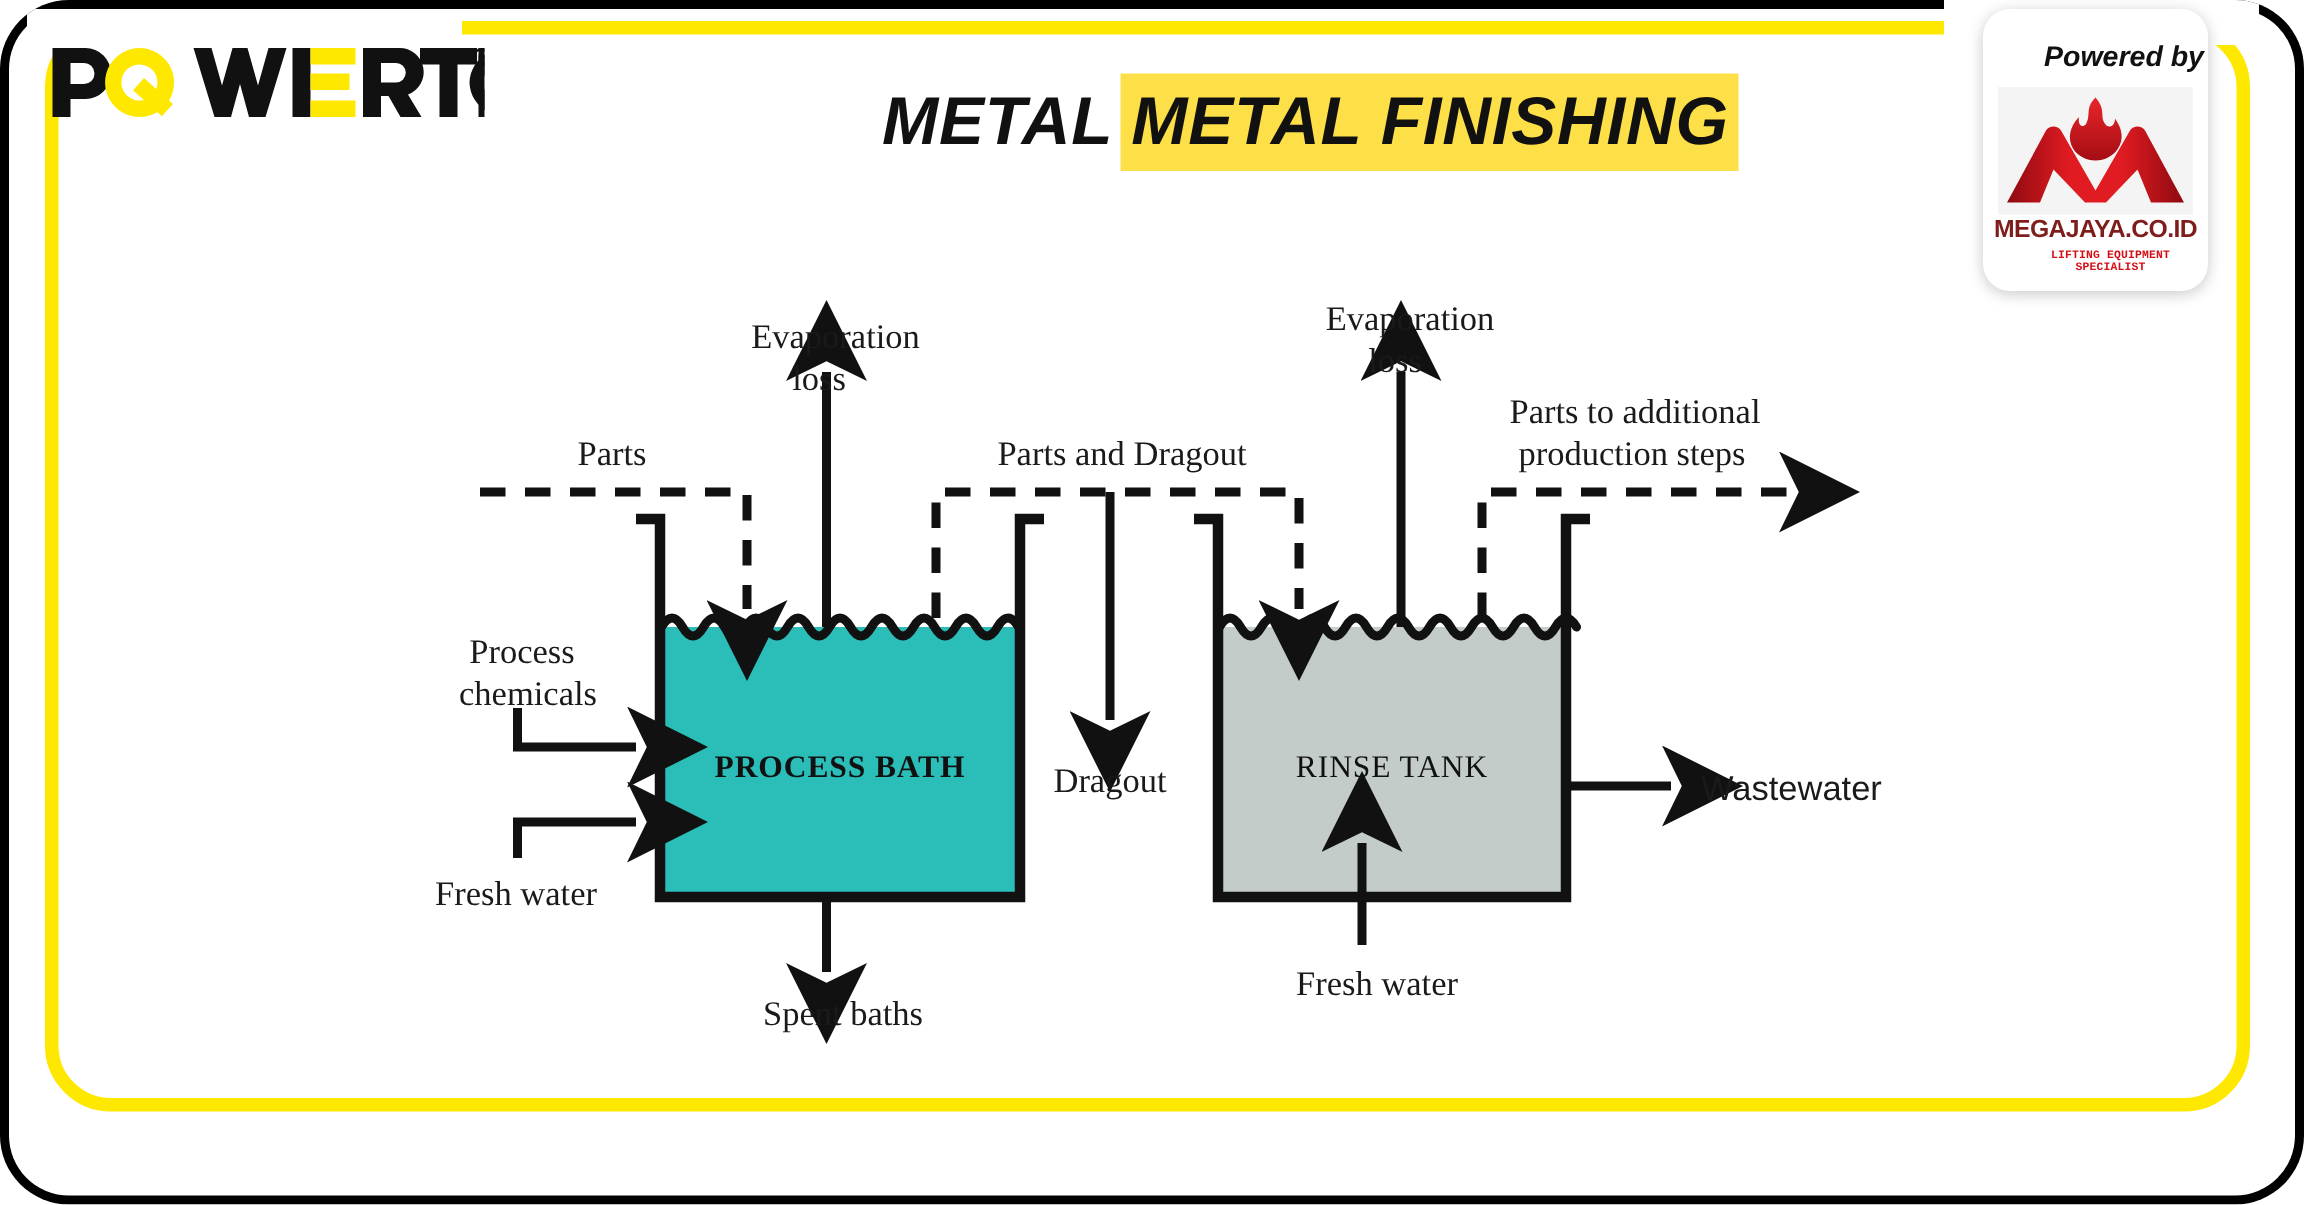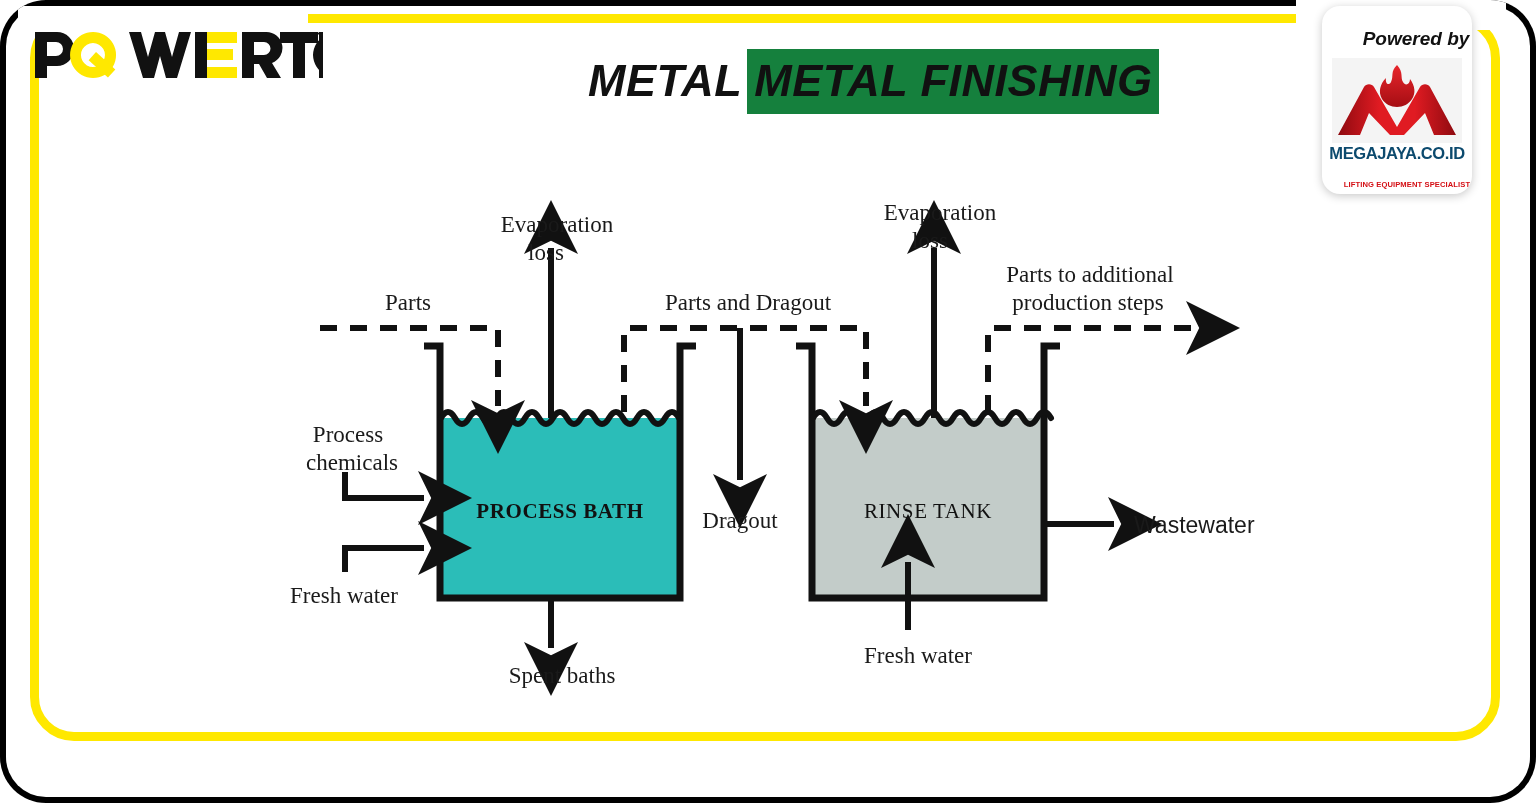--- a/index.html
+++ b/index.html
@@ -65,21 +65,21 @@
     white-space: nowrap;
     font-family: "Liberation Sans", sans-serif;
     font-weight: bold;
     font-style: italic;
     font-size: 45px;
     letter-spacing: 0.5px;
     color: #111111;
     line-height: 1;
   }
   .title .hl {
-    background: #15803d;
+    background: #fde047;
     padding: 6px 7px 8px 7px;
     margin-left: 5px;
   }
 
   
   .badge {
     position: absolute;
     left: 1322px;
     top: 6px;
     width: 150px;
@@ -102,31 +102,31 @@
   .badge-logo {
     margin: 8px 10px 0 10px;
     background: #f4f4f4;
     padding: 3px 0 4px 0;
   }
   .badge-logo svg { display:block; margin: 0 auto; }
   .badge-brand {
     font-family: "Liberation Sans", sans-serif;
     font-weight: bold;
     font-size: 16.5px;
-    color: #0c4a6e;
+    color: #7f1d1d;
     letter-spacing: -0.4px;
     margin-top: 1px;
   }
   .badge-tag {
-    font-family: Liberation Sans, sans-serif;
+    font-family: Liberation Mono, monospace;
     font-weight: bold;
     font-size: 7.6px;
     color: #D40E14;
     letter-spacing: 0.1px;
-    margin-top: 17px;
+    margin-top: 4px;
     padding-bottom: 4px;
     padding-left: 20px;
   }
 
   
   .footer {
     position: absolute;
     left: 97px;
     top: 718px;
     font-family: "Liberation Sans", sans-serif;

